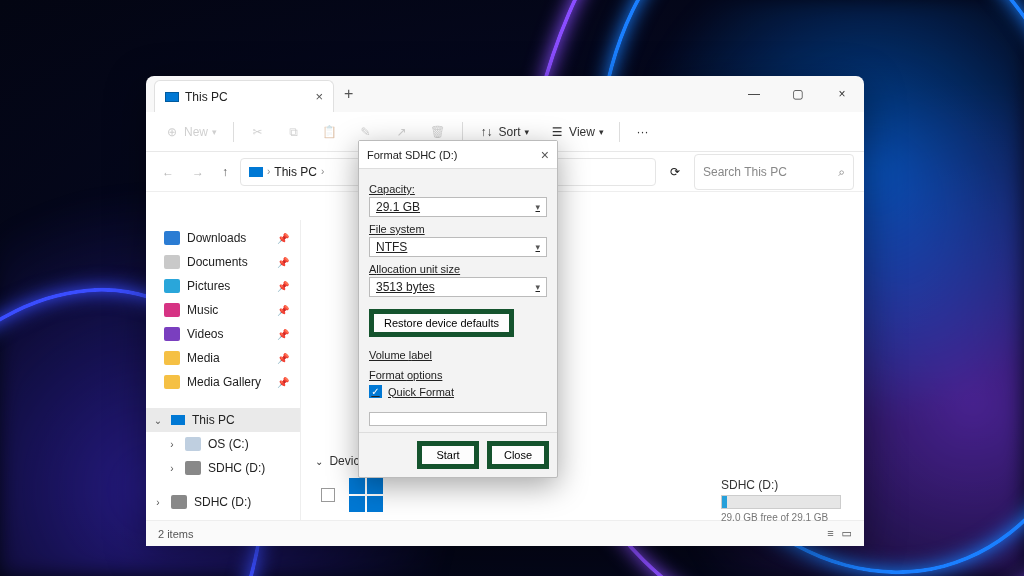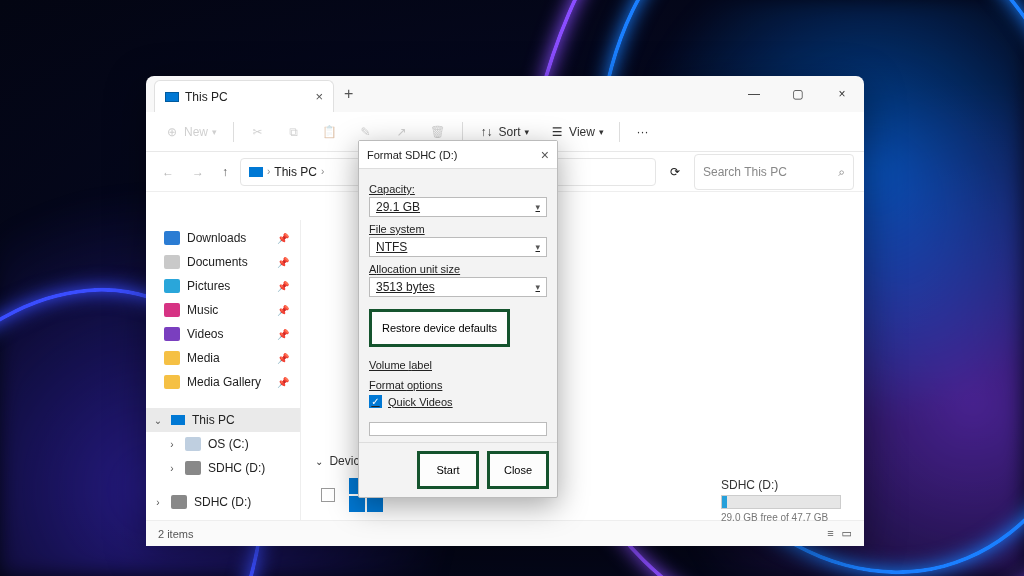--- a/index.html
+++ b/index.html
@@ -96,21 +96,21 @@
     border:1px solid #bbb; border-radius:2px; box-shadow:0 8px 30px rgba(0,0,0,.35);
     z-index:20; font-size:11px; color:#222;
   }
   .dlg-title{height:28px;display:flex;align-items:center;padding:0 8px;border-bottom:1px solid #ddd;background:#fff;}
   .dlg-close{margin-left:auto;color:#555;font-size:14px;}
   .dlg-body{padding:8px 10px 6px;text-decoration:underline;}
   .fld-label{margin:6px 0 2px;}
   .fld-label u{text-decoration:underline;}
   .combo{display:flex;align-items:center;background:#fff;border:1px solid #bbb;height:20px;padding:0 6px;}
   .combo .cv{font-size:12px;} .combo .cd{margin-left:auto;font-size:9px;color:#555;}
-  .dlg-btn{background:#fdfdfd;border:3px solid #14532d;padding:10px 10px;font-size:11px;}
+  .dlg-btn{background:#fdfdfd;border:5px solid #14532d;padding:3px 10px;font-size:11px;}
   .txt-in{background:#fff;border:1px solid #bbb;height:20px;padding:0 6px;width:100%;font-size:11px;}
   .chkrow{display:flex;align-items:center;gap:6px;margin-top:4px;}
   .chkbox{width:13px;height:13px;background:#0078d4;color:#fff;display:flex;align-items:center;justify-content:center;font-size:10px;}
   .progress{height:14px;background:#fff;border:1px solid #bbb;margin-top:14px;}
   .dlg-foot{display:flex;gap:8px;justify-content:flex-end;padding:8px;border-top:1px solid #ddd;}
   .dlg-foot .dlg-btn{width:62px;text-align:center;}
 </style>
 </head>
 <body>
 
@@ -264,21 +264,21 @@
       <div class="os-tile" style="margin-left:6px;">
         <span class="chk"></span>
         <div class="os-ico"></div>
       </div>
 
       <div class="drive" style="left:420px; top:32px;">
         <span class="dname">SDHC (D:)</span>
         <div class="bar">
             <div class="bar-fill" style="width:4%;"></div>
           </div>
-        <span class="dfree">29.0 GB free of 47.7 GB</span>
+        <span class="dfree">29.0 GB free of 29.1 GB</span>
       </div>
     </div>
   </div>
 
   <div class="statusbar">
     <span>2 items</span>
     <div class="view-icons">
       <span>≡</span>
       <span>▭</span>
     </div>
@@ -311,21 +311,21 @@
 
     <div style="margin-top:12px;">
       <button class="dlg-btn">Restore device defaults</button>
     </div>
 
     <div class="fld-label" style="margin-top:12px;">Volume <u>l</u>abel</div>
 
     <div class="fld-label" style="margin-top:8px;">Format <u>o</u>ptions</div>
     <div class="chkrow">
       <span class="chkbox">✓</span>
-      <span>Quick Videos</span>
+      <span>Quick Format</span>
     </div>
 
     <div class="progress"></div>
   </div>
   <div class="dlg-foot">
     <button class="dlg-btn">Start</button>
     <button class="dlg-btn">Close</button>
   </div>
 </div>
 

